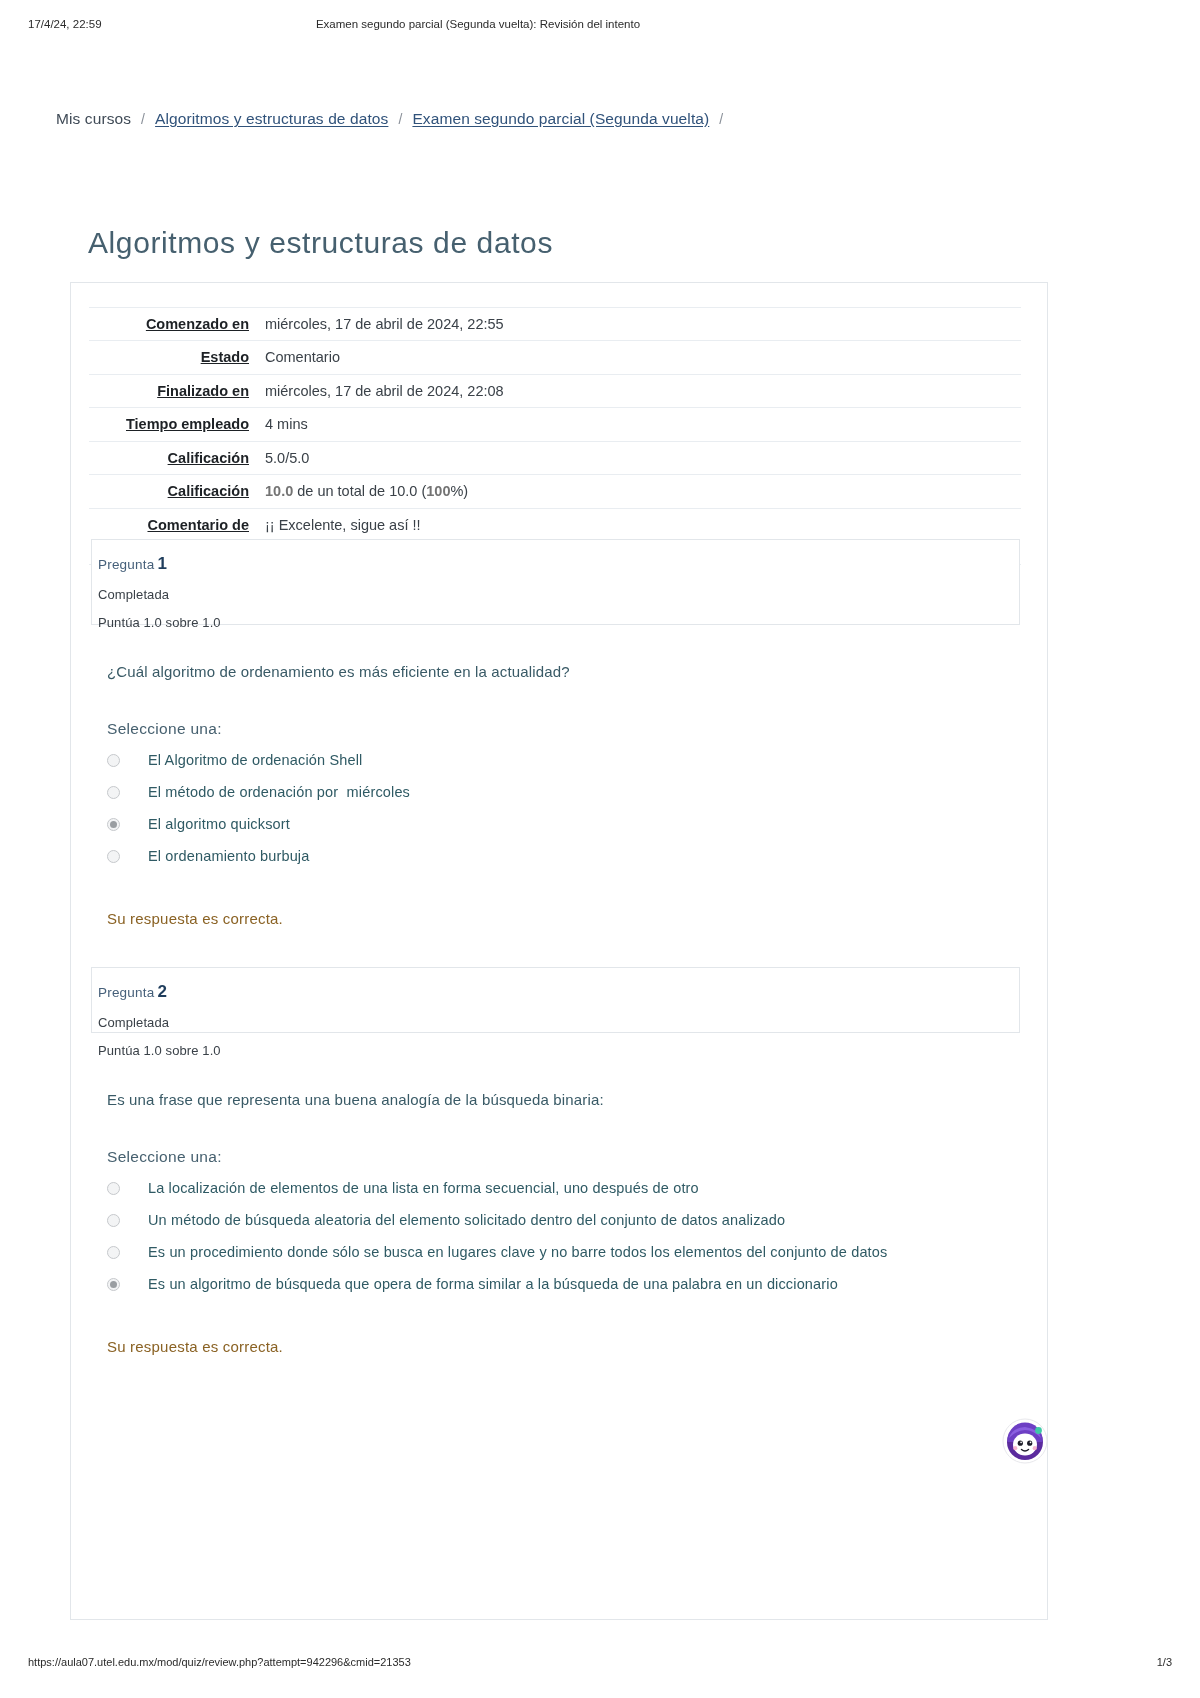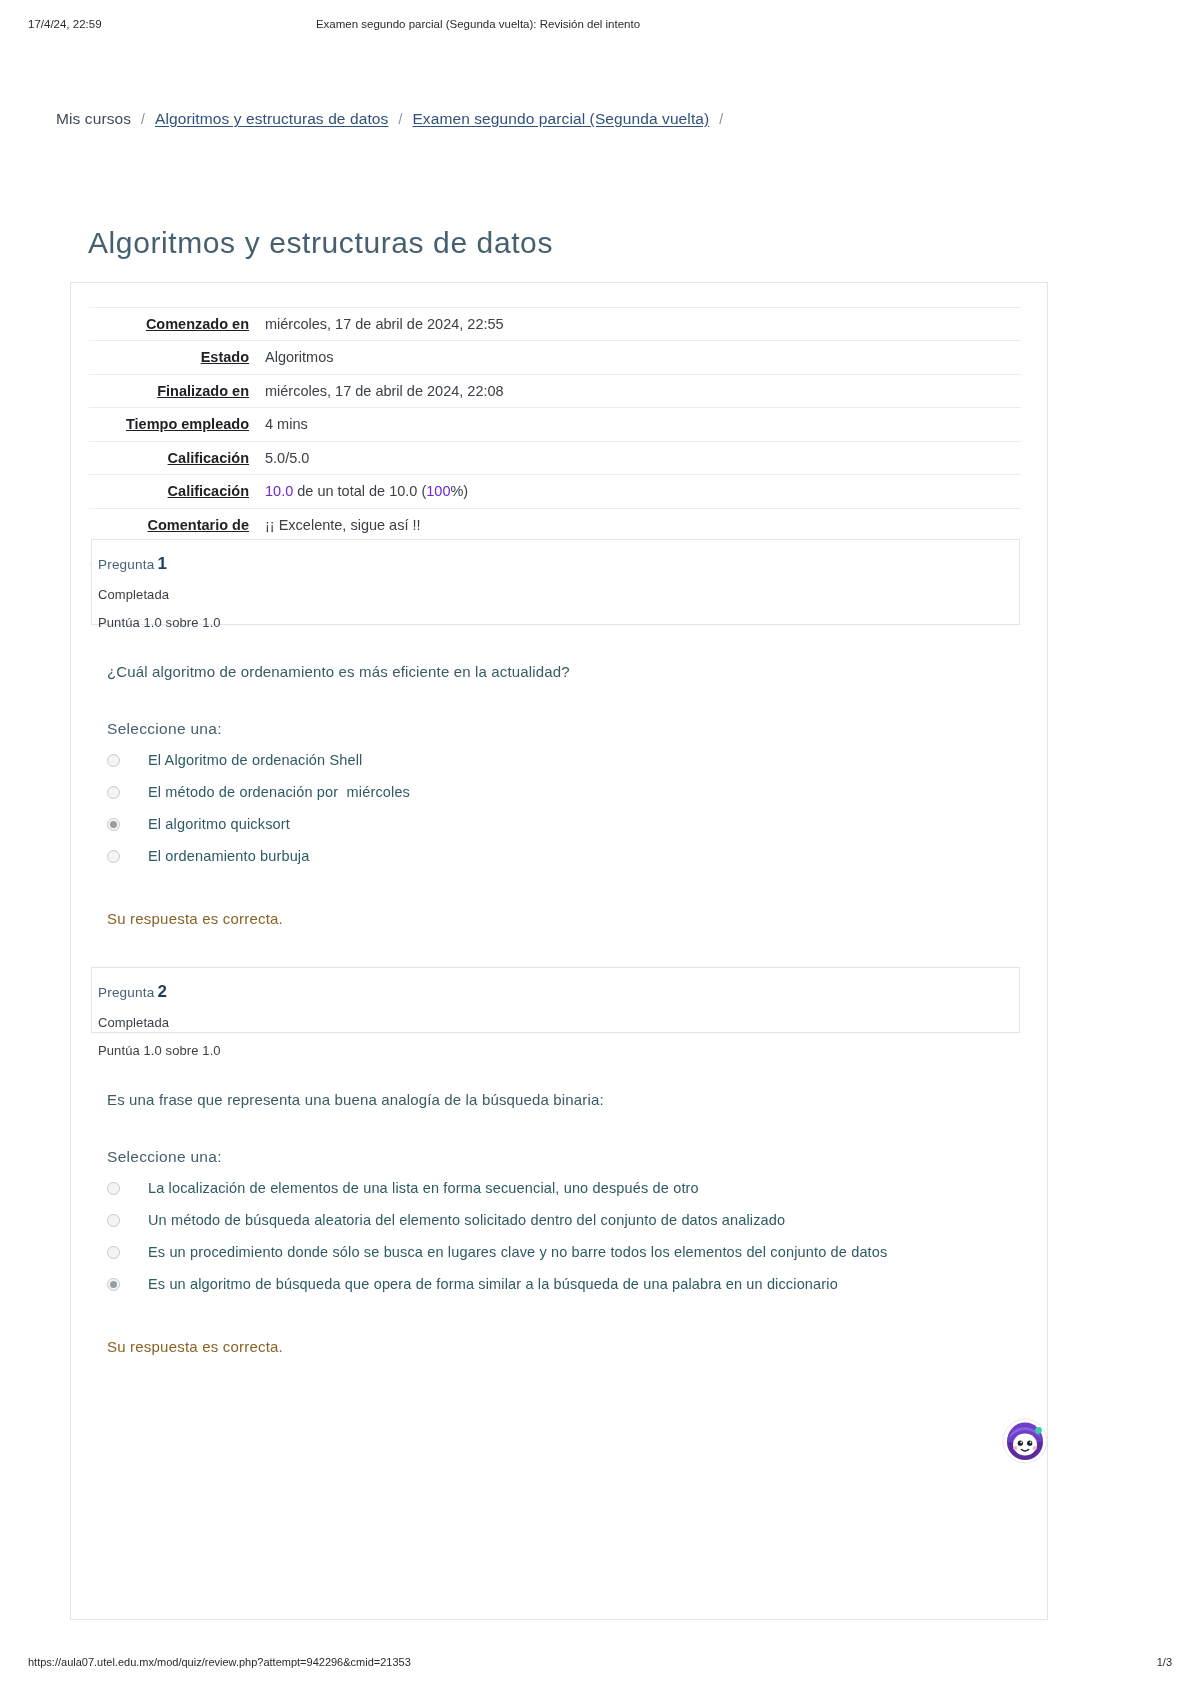--- a/index.html
+++ b/index.html
@@ -138,21 +138,21 @@
     text-decoration: underline;
   }
   .summary td {
     text-align: left;
     font-weight: 400;
     color: #3a4148;
     padding: 5px 0 5px 6px;
     vertical-align: top;
     line-height: 1.55;
   }
-  .summary td b { font-weight: 400; color:#6d28d9; }
+  .summary td b { font-weight: 700; color:#737373; }
 
   
   .qbox {
     position: absolute;
     left: 20px;
     width: 929px;
     box-sizing: border-box;
     border: 1px solid #e2e6ea;
     background: #fff;
     padding: 14px 0 12px 6px;
@@ -268,21 +268,21 @@
 <div class="card">
 
   <table class="summary">
     <tbody>
       <tr>
         <th>Comenzado en</th>
         <td>miércoles, 17 de abril de 2024, 22:55</td>
       </tr>
       <tr>
         <th>Estado</th>
-        <td>Algoritmos</td>
+        <td>Comentario</td>
       </tr>
       <tr>
         <th>Finalizado en</th>
         <td>miércoles, 17 de abril de 2024, 22:08</td>
       </tr>
       <tr>
         <th style="width:110px">Tiempo empleado</th>
         <td>4 mins</td>
       </tr>
       <tr>

